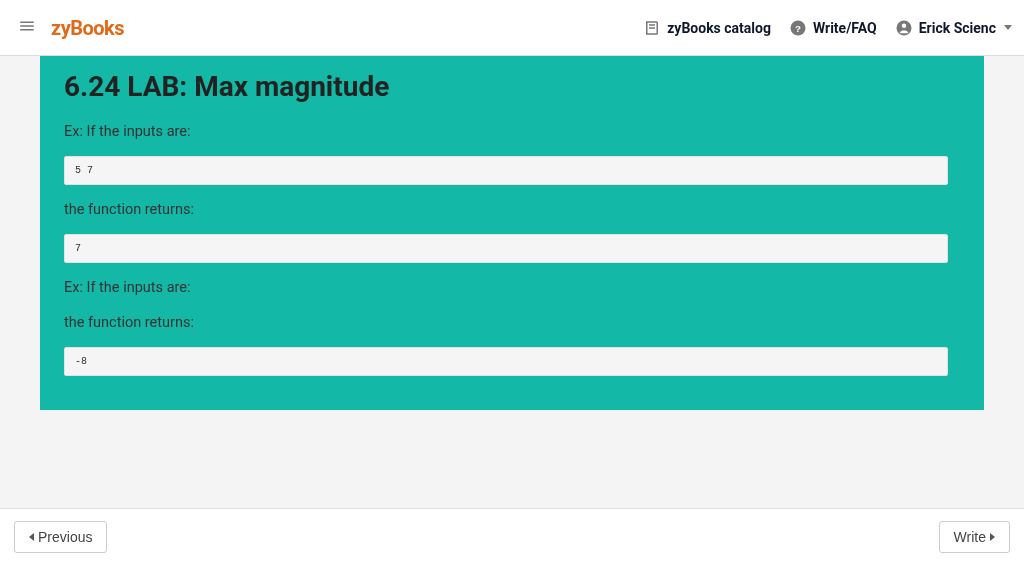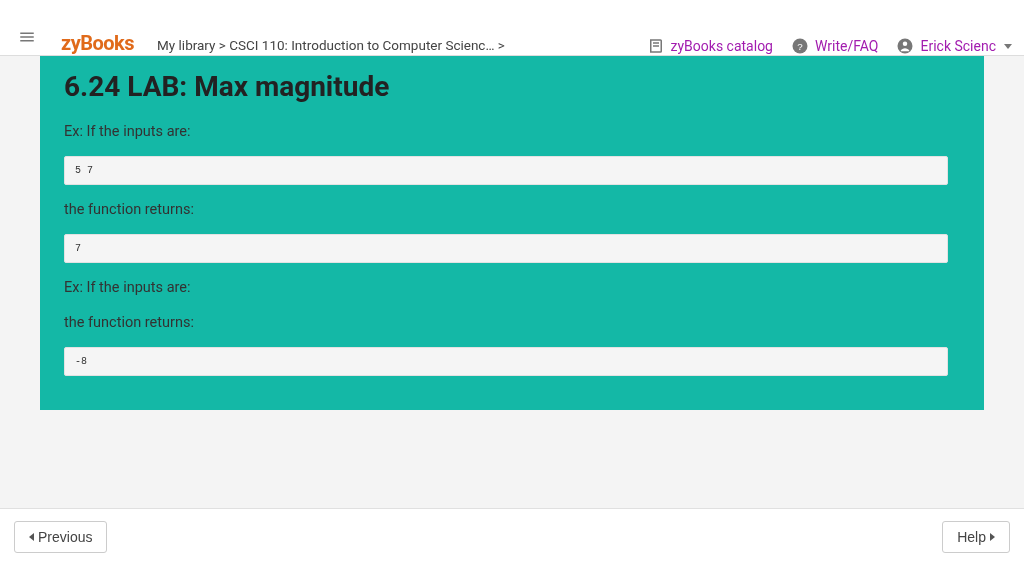--- a/index.html
+++ b/index.html
@@ -8,25 +8,25 @@
       background: #fff;
       color: #333;
       font-size: 14px;
       width: 1024px;
       height: 564px;
       overflow: hidden;
       position: relative;
     }
     .top-bar {
       display: flex;
-      align-items: flex-end;
+      align-items: center;
       height: 56px;
       padding: 0 12px;
       border-bottom: 1px solid #ddd;
-      gap: 19px;
+      gap: 9px;
     }
     .hamburger {
       font-size: 20px;
       color: #555;
       cursor: pointer;
       padding: 4px 6px;
     }
     .logo {
       font-weight: 700;
       font-size: 20px;
@@ -40,21 +40,22 @@
       justify-content: center;
       margin-left: 4px;
       line-height: 1.3;
       color: #444;
     }
     .breadcrumb-line { font-size: 13.5px; }
     .top-links {
       display: flex;
       align-items: center;
       gap: 18px;
-      color: #a21caf;
+      color: #0f172a;
+      font-weight: bold;
     }
     .top-link {
       display: flex;
       align-items: center;
       gap: 6px;
       cursor: pointer;
       font-size: 14px;
     }
     .icon-svg { width: 18px; height: 18px; fill: #777; }
     .caret-down {
@@ -143,21 +144,20 @@
 <body>
 
 <div class="top-bar">
   <div class="hamburger">
     <svg class="icon-svg" viewBox="0 0 24 24">
         <path d="M3 6h18v2H3V6zm0 5h18v2H3v-2zm0 5h18v2H3v-2z"></path>
       </svg>
   </div>
   <div class="logo">zyBooks</div>
   <div class="breadcrumb-block">
-    <div class="breadcrumb-line">My library &gt; CSCI 110: Introduction to Computer Scienc… &gt;</div>
   </div>
   <div class="top-links">
     <div class="top-link">
       <svg class="icon-svg" viewBox="0 0 24 24">
           <path d="M4 3h14a2 2 0 0 1 2 2v14a2 2 0 0 1-2 2H4V3zm2 2v14h12V5H6zm2 2h8v2H8V7zm0 4h8v2H8v-2z"></path>
         </svg>
       <span>zyBooks catalog</span>
     </div>
     <div class="top-link">
       <svg class="icon-svg" viewBox="0 0 24 24">
@@ -190,16 +190,16 @@
     <div class="code-box">-8</div>
   </div>
 </div>
 
 <div class="bottom-bar">
   <button class="nav-btn">
     <span class="tri-left"></span>
     <span>Previous</span>
   </button>
   <button class="nav-btn">
-    <span>Help</span>
+    <span>Write</span>
     <span class="tri-right"></span>
   </button>
 </div>
 
 </body></html>

